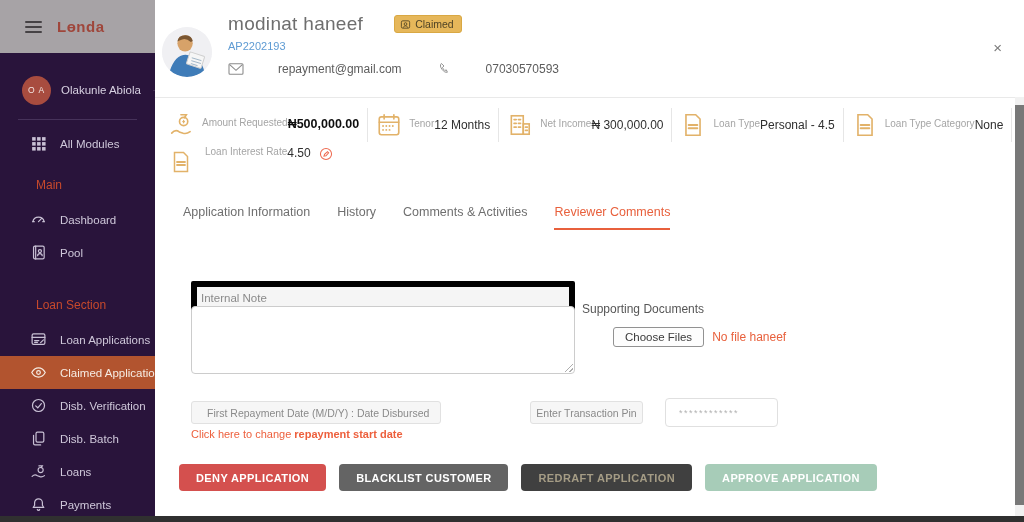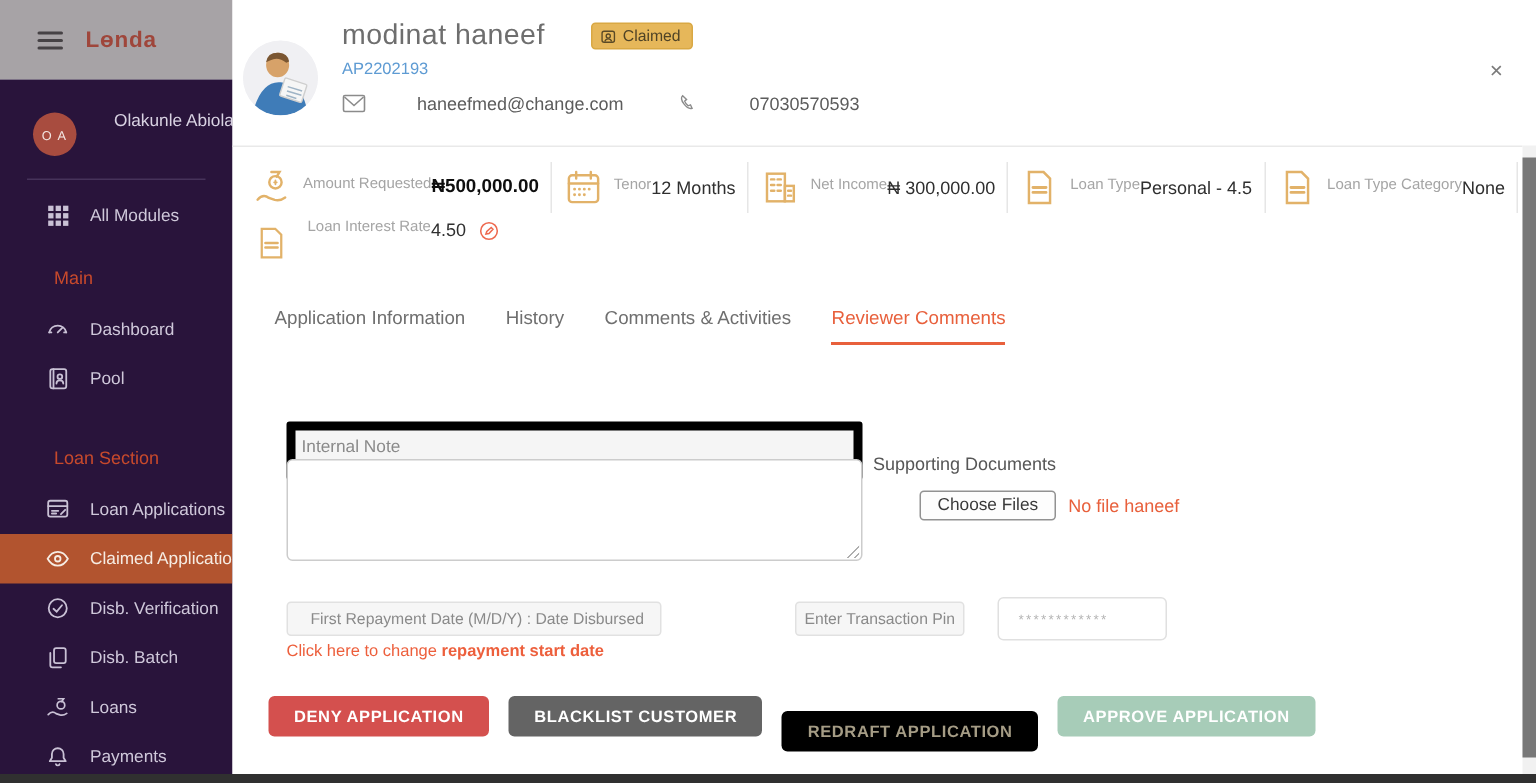--- a/index.html
+++ b/index.html
@@ -13,21 +13,21 @@
     position:absolute;left:0;top:0;width:155px;height:53px;background:#a7a3a6;
     display:flex;align-items:center;gap:15px;padding-left:25px;box-sizing:border-box;
   }
   .hamburger{width:17px;display:flex;flex-direction:column;gap:3px;cursor:pointer;}
   .hamburger span{display:block;height:2px;background:#464245;border-radius:1px;}
   .logo{color:#9f463b;font-weight:bold;font-size:15px;letter-spacing:.5px;}
   .sidebar{
     position:absolute;left:0;top:53px;width:155px;height:469px;background:#29143b;
     color:#cfc8da;font-size:11.5px;overflow:hidden;
   }
-  .user-row{display:flex;gap:25px;margin:22px 0 0 22px;height:30px;cursor:pointer;}
+  .user-row{display:flex;align-items:center;gap:10px;margin:22px 0 0 22px;height:30px;cursor:pointer;}
   .avatar-initials{width:29px;height:29px;border-radius:50%;background:#a84c3f;color:#f3e6e2;
     font-size:8.5px;display:flex;align-items:center;justify-content:center;letter-spacing:1px;flex:0 0 auto;}
   .user-name{color:#d8d2e2;font-size:11.5px;white-space:nowrap;}
   .chev{width:9px;height:9px;margin-left:2px;}
   .sidebar-divider{height:1px;background:#46325a;margin:14px 18px 0 18px;}
   .nav-item{height:33px;display:flex;align-items:center;gap:13px;padding-left:30px;cursor:pointer;white-space:nowrap;}
   .nav-item .nav-icon{width:17px;height:17px;flex:0 0 auto;color:#c9c1d5;}
   .nav-item.active{background:#b2542f;color:#f6ece3;}
   .nav-item.active .nav-icon{color:#f6ece3;}
   .section-header{color:#c7492c;font-size:12px;height:17px;line-height:17px;padding-left:36px;}
@@ -228,21 +228,21 @@
     </span>
   </div>
   <div class="p-id">AP2202193</div>
 
   <div class="p-contact">
     <svg class="cicon" viewBox="0 0 24 20" fill="none" stroke="currentColor" stroke-width="1.6">
         <rect x="1.5" y="2" width="21" height="16" rx="1.5"></rect>
         <polyline points="2.5 3.5 12 12 21.5 3.5"></polyline>
       </svg>
     <span class="gap"></span>
-    <span>haneefmed@change.com</span>
+    <span>repayment@gmail.com</span>
     <span class="gap"></span>
     <svg class="cicon" viewBox="0 0 24 24" fill="none" stroke="currentColor" stroke-width="1.6" stroke-linecap="round">
         <path d="M7 3 C5 5 5.5 8.5 8.5 12.5 C11.5 16.5 15 18.5 17.8 17.5 L16 13.5 L13.3 14.6 C11.3 13 10 11.3 9.3 9.3 L11.5 7.3 Z"></path>
       </svg>
     <span class="gap"></span>
     <span>07030570593</span>
   </div>
 
   <div class="stats-row">
     <div class="stat">
@@ -359,21 +359,21 @@
 
   <div class="gray-box date-box">First Repayment Date (M/D/Y) : Date Disbursed</div>
   <div class="change-link"><span>Click here to change </span><b>repayment start date</b></div>
 
   <div class="gray-box pin-box">Enter Transaction Pin</div>
   <input class="pin-input" type="password" placeholder="************" style="">
 
   <div class="actions">
     <button class="action-btn" style="background: rgb(212, 80, 78); color: rgb(255, 255, 255);">DENY APPLICATION</button>
     <button class="action-btn" style="background: rgb(100, 100, 100); color: rgb(255, 255, 255);">BLACKLIST CUSTOMER</button>
-    <button class="action-btn" style="background: #000000; color: rgb(165, 156, 133); margin-top: 10px;">REDRAFT APPLICATION</button>
+    <button class="action-btn" style="background: #404040; color: rgb(165, 156, 133);">REDRAFT APPLICATION</button>
     <button class="action-btn" style="background: rgb(167, 204, 184); color: rgb(255, 255, 255);">APPROVE APPLICATION</button>
   </div>
 
   <div class="v-scrollbar">
     <div class="v-thumb"></div>
   </div>
 </main>
 
 <div class="bottom-strip"></div>
 

